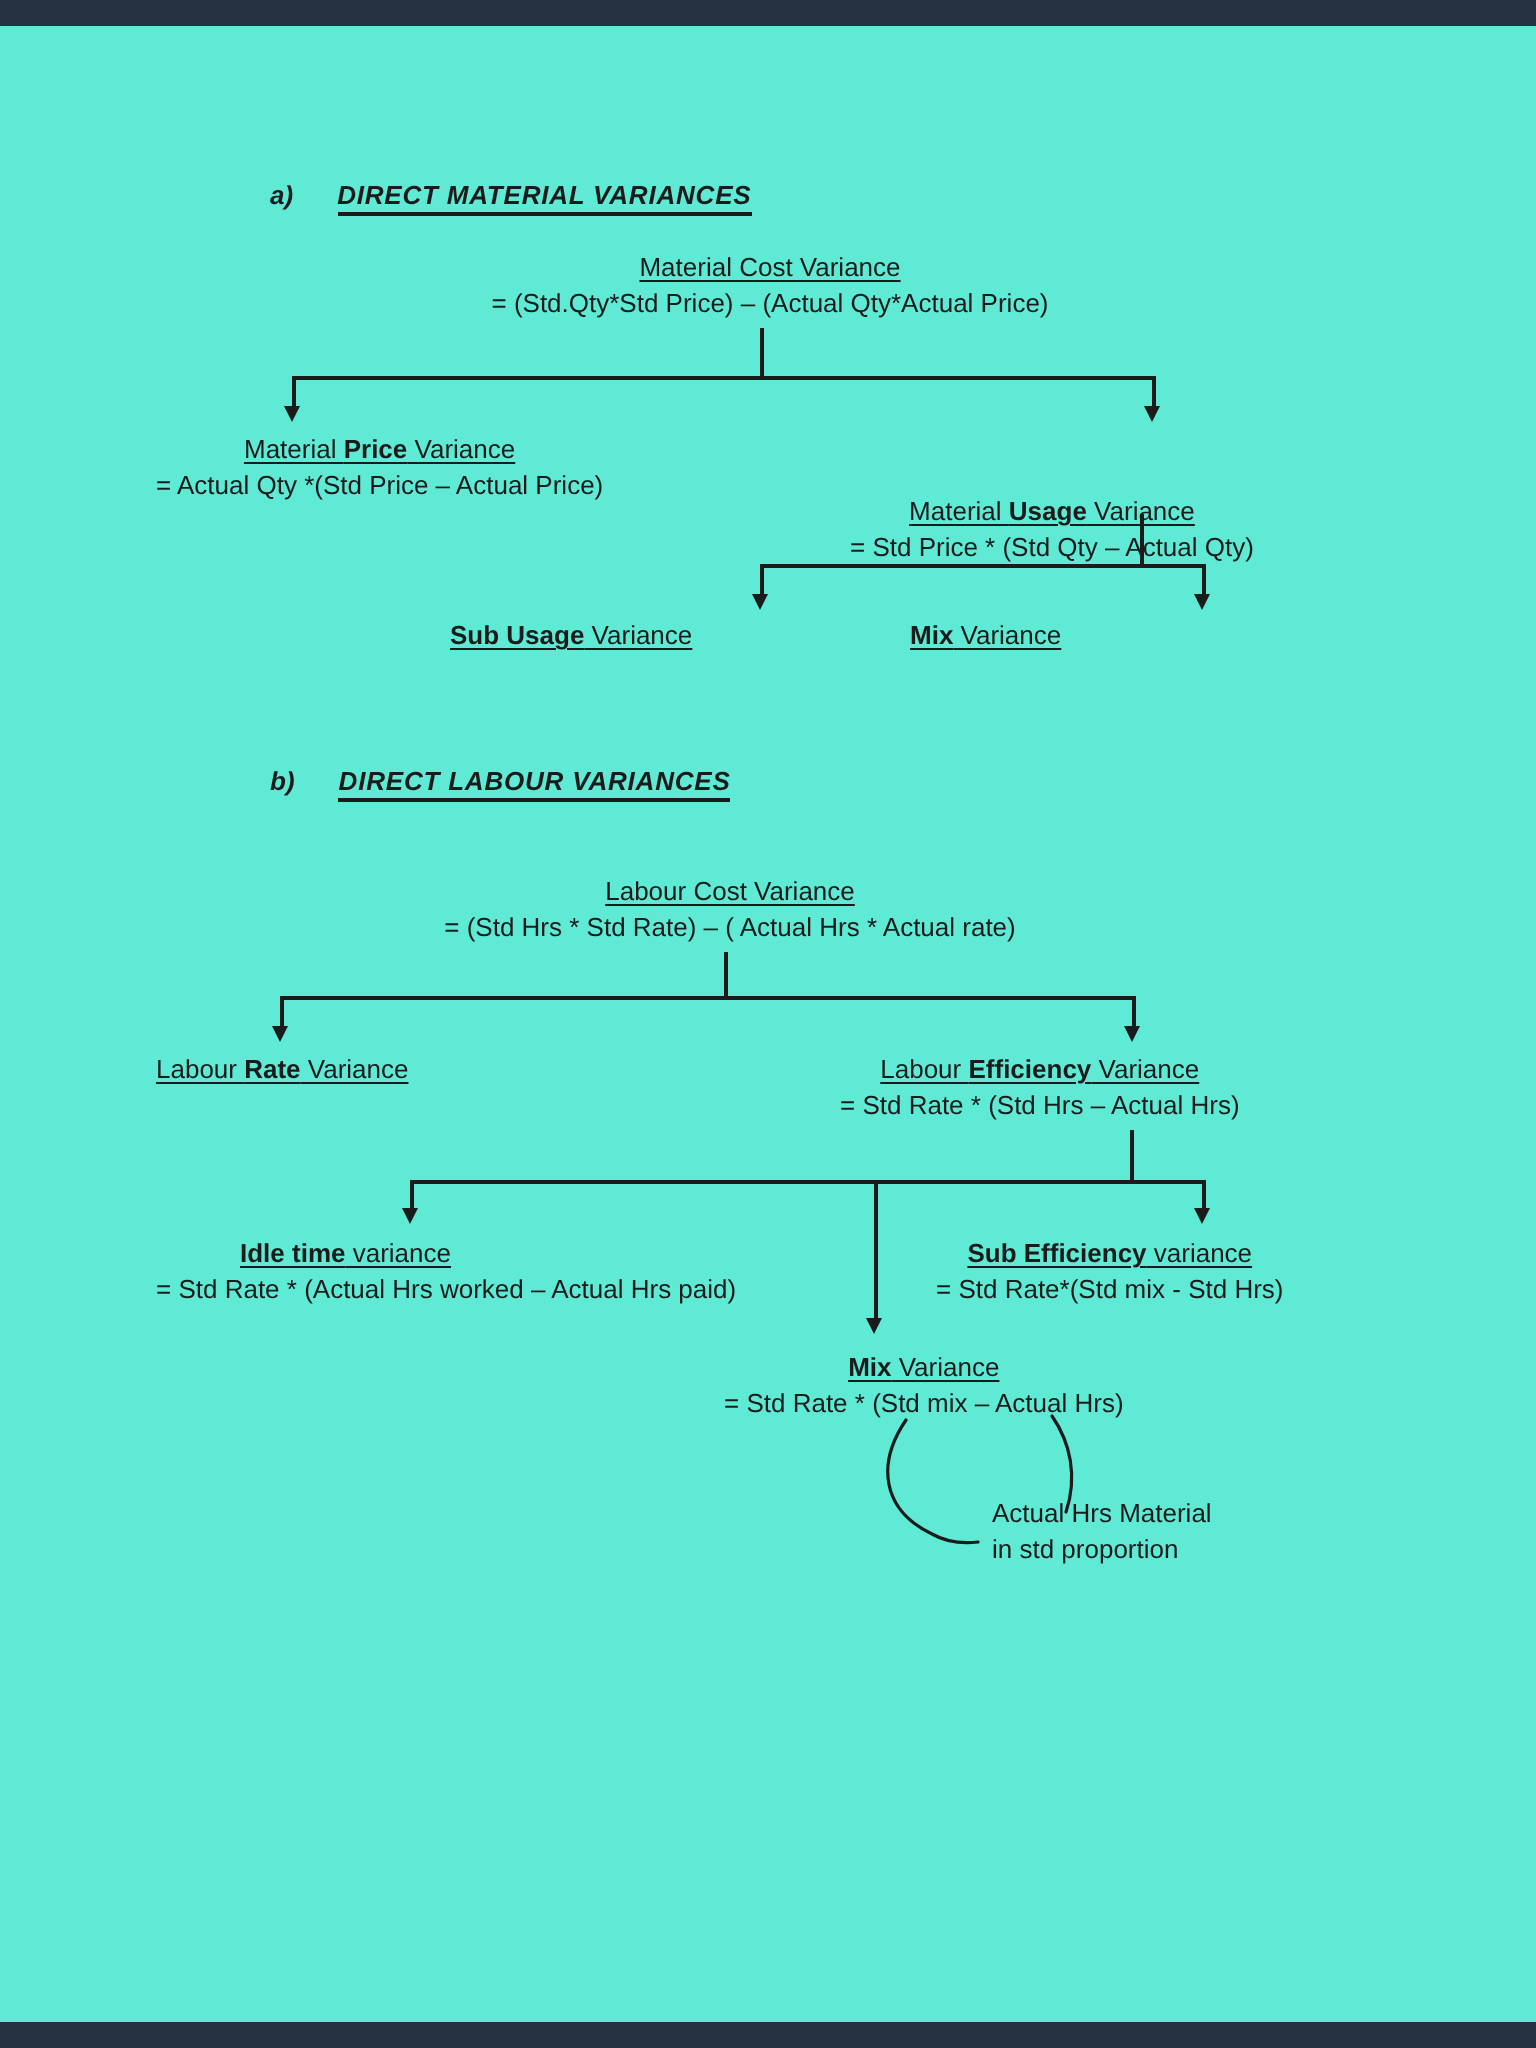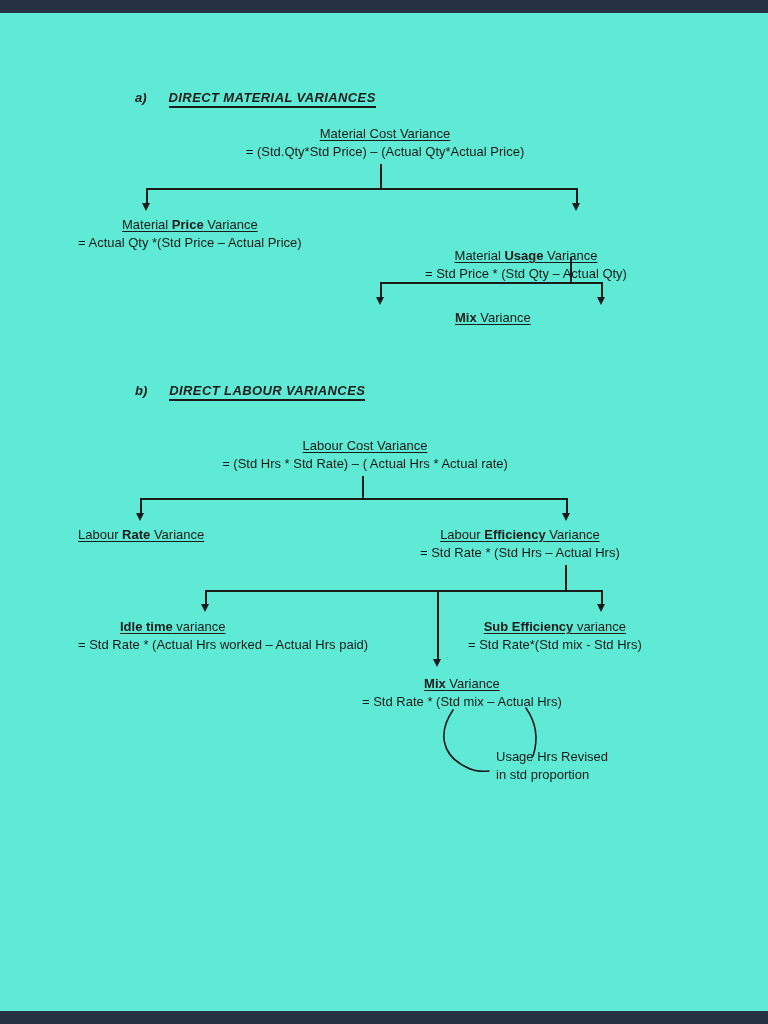--- a/index.html
+++ b/index.html
@@ -61,20 +61,21 @@
   </div>
 
   <div class="v" style="left:570px; top:257px; height:26px;"></div>
   <div class="h" style="left:380px; top:282px; width:222px;"></div>
   <div class="v" style="left:380px; top:282px; height:16px;"></div>
   <div class="ah" style="left:376px; top:297px;"></div>
   <div class="v" style="left:601px; top:282px; height:16px;"></div>
   <div class="ah" style="left:597px; top:297px;"></div>
 
   <div class="node" style="left:225px; top:309px;">
+    <div class="ttl"><span></span><b>Sub Usage</b><span> Variance</span></div>
   </div>
 
   <div class="node" style="left:455px; top:309px;">
     <div class="ttl"><span></span><b>Mix</b><span> Variance</span></div>
   </div>
 
   <div class="sec-title" style="left:135px; top:383px;">
     <span class="lbl">b)</span><span class="t">DIRECT LABOUR VARIANCES</span>
   </div>
 
@@ -122,17 +123,17 @@
     <div class="ttl"><span></span><b>Mix</b><span> Variance</span></div>
     <div class="f">= Std Rate * (Std mix – Actual Hrs)</div>
   </div>
 
   <svg style="left:420px; top:700px;" width="220" height="100" viewBox="0 0 220 100">
     <path d="M 33 10 C 18 32, 21 55, 46 67 C 53 71, 60 72, 69 71" fill="none" stroke="#1b1b1b" stroke-width="1.6" stroke-linecap="round"></path>
     <path d="M 106 8 C 115 21, 119 38, 113 56" fill="none" stroke="#1b1b1b" stroke-width="1.6" stroke-linecap="round"></path>
   </svg>
 
   <div class="annot" style="left:496px; top:748px;">
-    <div>Usage Hrs Revised</div>
+    <div>Actual Hrs Material</div>
     <div>in std proportion</div>
   </div>
 
 </div>
 
 </body></html>

